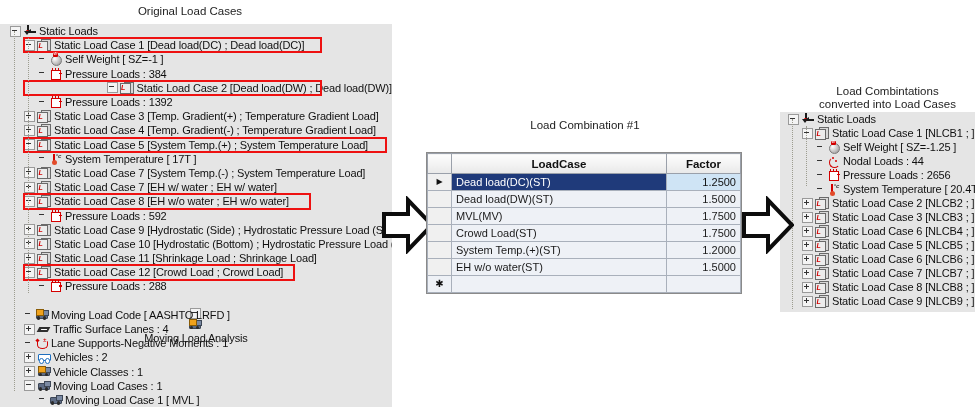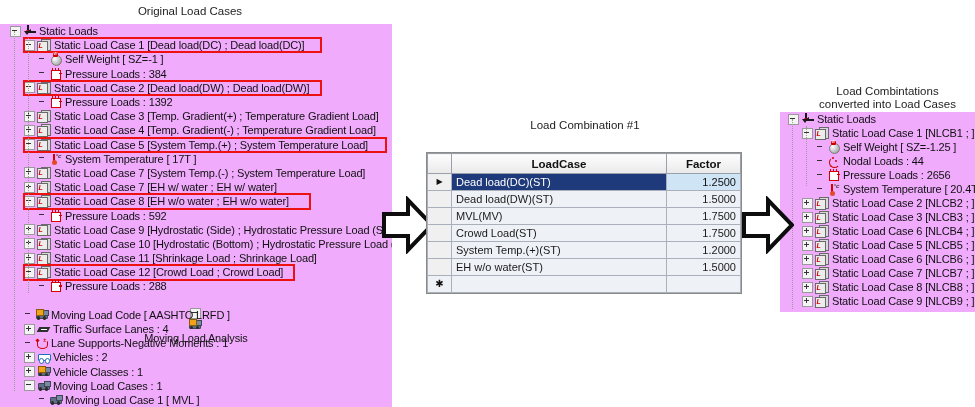--- a/index.html
+++ b/index.html
@@ -20,21 +20,21 @@
     line-height:13px;
     text-align:center;
   }
   #title-left{left:60px;top:5px;width:260px;}
   #title-mid{left:480px;top:119px;width:210px;}
   #title-right{left:800px;top:85px;width:175px;line-height:13px;text-align:center;}
 
   
   .tree-panel{
     position:absolute;
-    background:#f0abfc;
+    background:#e5e5e5;
     overflow:hidden;
   }
   #tree-left{left:0px;top:24px;width:392px;height:383px;}
   #tree-right{left:780px;top:112px;width:195px;height:200px;}
 
   .row{
     position:relative;
     height:14.2px;
     white-space:nowrap;
     display:flex;
@@ -315,21 +315,21 @@
       <span class="exp none"></span>
       <span class="ico ico-press">
         <i class="t1"></i>
         <i class="t2"></i>
         <i class="t3"></i>
         <i class="box"></i>
         <i class="arrowtail"></i>
       </span>
       <span class="lbl">Pressure Loads : 384</span>
     </div>
-    <div class="row" style="height: 14.2px;">
+    <div class="row" style="height: 14.2px; justify-content: flex-end;">
       <span class="ind" style="width: 24px;"></span>
       <span class="exp "></span>
       <span class="ico ico-lcase">
         <i class="back"></i>
         <i class="front"></i>
         <i class="ell">L</i>
       </span>
       <span class="lbl">Static Load Case 2 [Dead load(DW) ; Dead load(DW)]</span>
     </div>
     <div class="hl" style="left: 23px; top: 55.8px; height: 16.2px; width: 299px;"></div>

